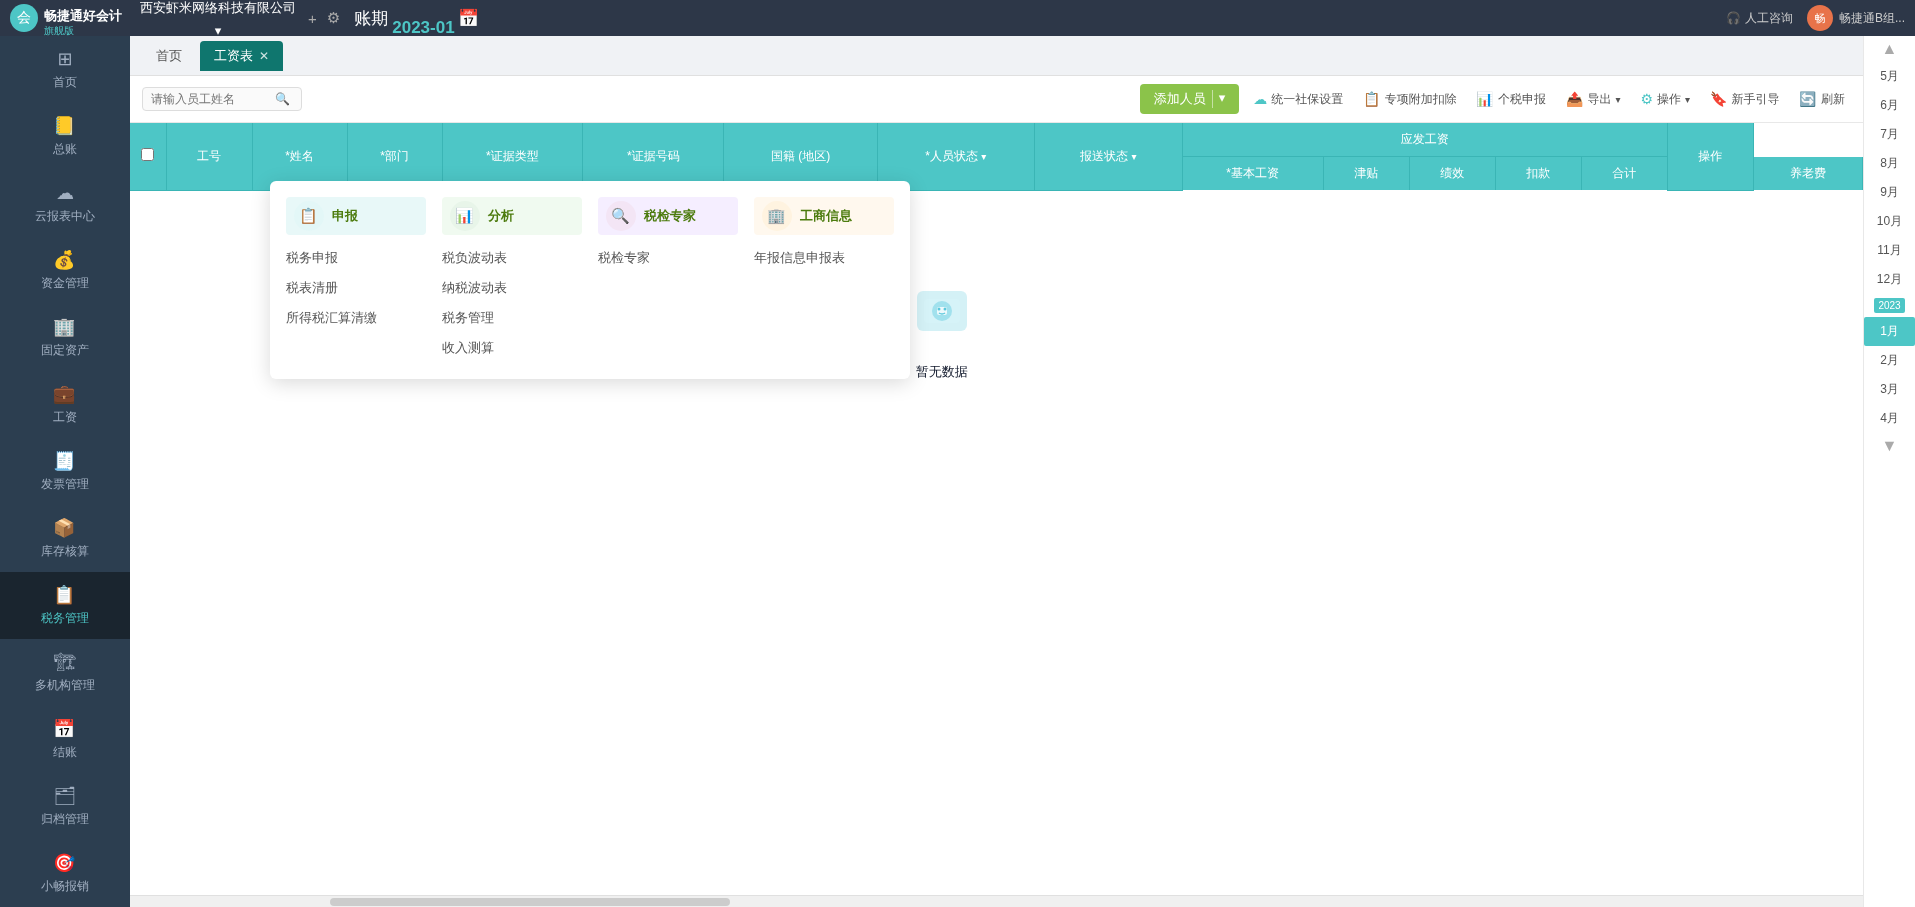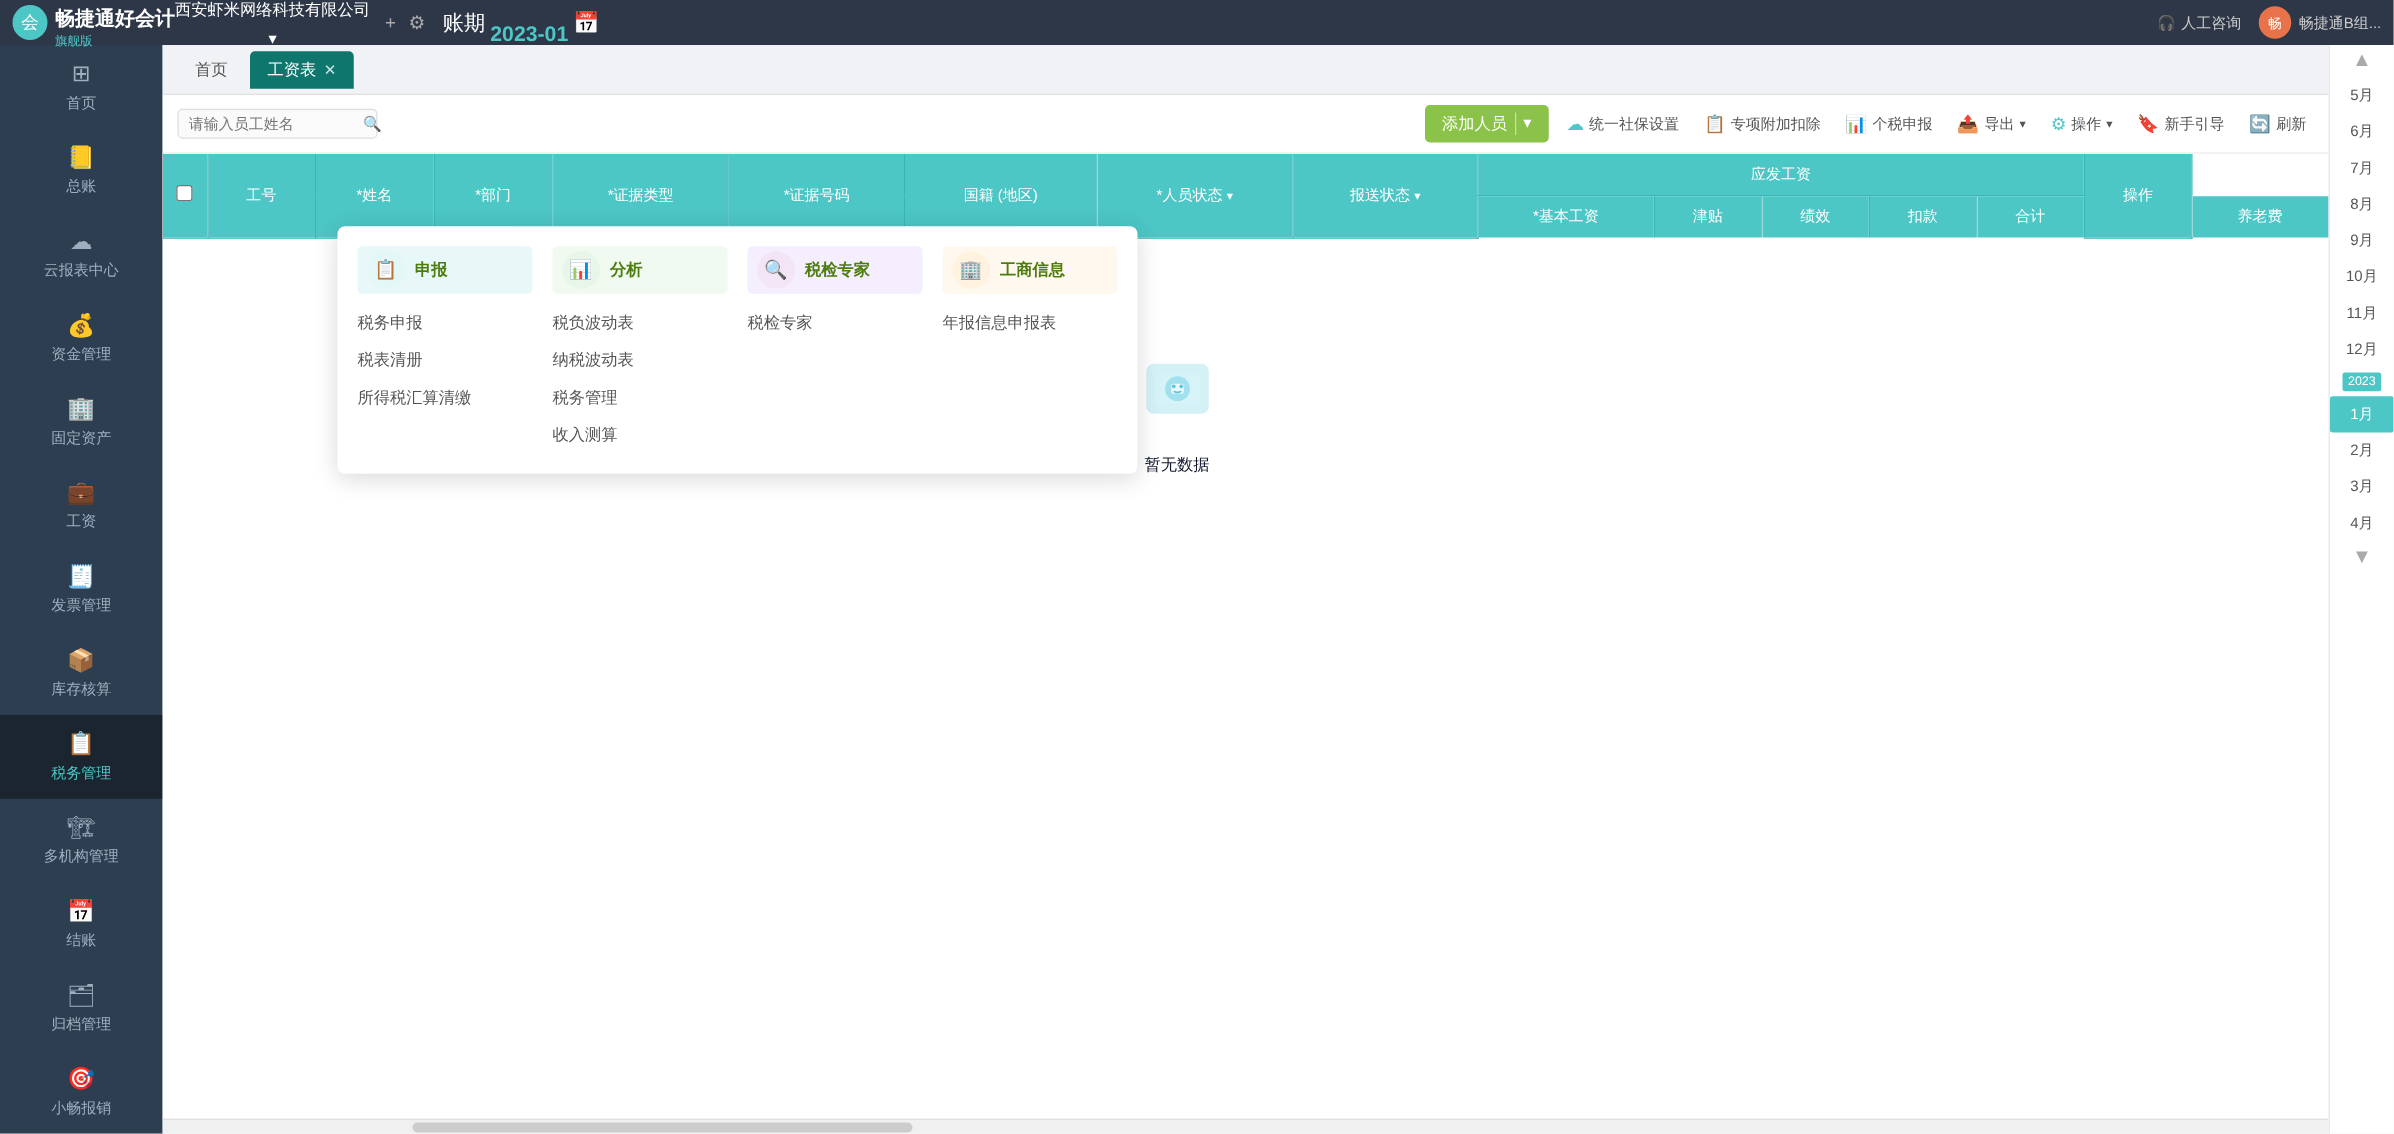--- a/index.html
+++ b/index.html
@@ -27,21 +27,21 @@
       height: 28px;
       background: #4dc6c6;
       border-radius: 50%;
       display: flex;
       align-items: center;
       justify-content: center;
       font-size: 14px;
       color: #fff;
       flex-shrink: 0;
     }
-    .logo-text { font-size: 16px; font-weight: bold; color: #fff; line-height: 1.2; margin-top: 10px; }
+    .logo-text { font-size: 13px; font-weight: bold; color: #fff; line-height: 1.2; margin-top: 10px; }
     .logo-sub { font-size: 10px; color: #4dc6c6; }
     .company-selector {
       display: flex;
       align-items: center;
       gap: 6px;
       color: #fff;
       font-size: 13px;
       cursor: pointer;
       flex-direction: column;
     }
@@ -175,21 +175,21 @@
       align-items: center;
       gap: 8px;
       border-bottom: 1px solid #e8e8e8;
     }
     .search-input-wrap {
       display: flex;
       align-items: center;
       border: 1px solid #ddd;
       border-radius: 4px;
       padding: 4px 8px;
-      gap: 20px;
+      gap: 4px;
       background: #fafafa;
       width: 160px;
     }
     .search-input-wrap input {
       border: none;
       outline: none;
       background: transparent;
       font-size: 12px;
       width: 120px;
       color: #999;

